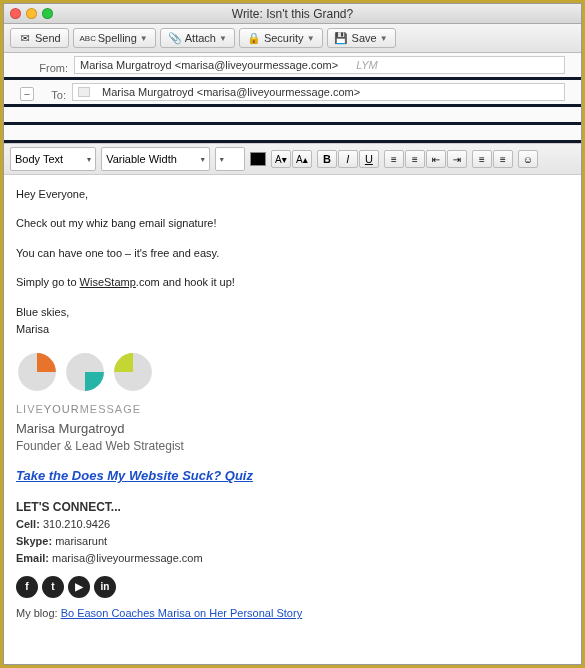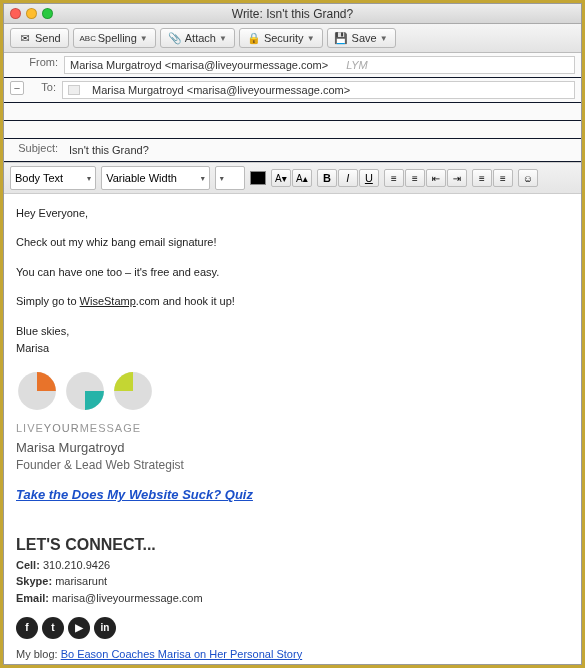--- a/index.html
+++ b/index.html
@@ -8,41 +8,41 @@
 .titlebar{background:linear-gradient(#ededed,#d6d6d6);height:20px;display:flex;align-items:center;padding:0 6px;border-bottom:1px solid #aaa;position:relative}
 .tl-btns{display:flex;gap:5px}
 .tl-btn{width:11px;height:11px;border-radius:50%;border:1px solid rgba(0,0,0,.2)}
 .red{background:#ff5f57}.yellow{background:#ffbd2e}.green{background:#28c940}
 .title{position:absolute;left:0;right:0;text-align:center;font-size:12px;color:#333}
 .toolbar{background:linear-gradient(#f5f5f5,#e3e3e3);padding:4px 6px;display:flex;gap:4px;border-bottom:1px solid #bbb;align-items:center}
 .tbtn{background:linear-gradient(#fdfdfd,#e8e8e8);border:1px solid #b8b8b8;border-radius:3px;padding:2px 7px;display:flex;align-items:center;gap:3px;font-size:11px;color:#333;height:20px}
 .tbtn .arrow{font-size:8px;color:#666}
 .ico{width:14px;height:14px;display:inline-flex;align-items:center;justify-content:center}
 .headers{background:#fafafa;border-bottom:1px solid #ccc}
-.hrow{display:flex;align-items:flex-start;padding:3px 6px;border-bottom:1px solid #0f172a}
+.hrow{display:flex;align-items:flex-end;padding:3px 16px;border-bottom:3px solid #0f172a}
 .hlabel{width:48px;text-align:right;color:#666;font-size:11px;margin-right:6px}
 .hfield{flex:1;background:#fff;border:1px solid #ccc;padding:2px 5px;font-size:11px;color:#333;display:flex;align-items:center;gap:12px}
 .hfield.plain{border:none;background:transparent}
 .lym{color:#aaa;font-style:italic;margin-left:6px}
 .format{background:linear-gradient(#f2f2f2,#e5e5e5);padding:3px 6px;display:flex;gap:5px;align-items:center;border-bottom:1px solid #ccc}
 .sel{background:#fff;border:1px solid #bbb;border-radius:2px;padding:1px 4px;font-size:10px;display:flex;align-items:center;gap:24px;height:24px}
 .sel .arrow{font-size:8px;color:#555}
 .fbtn{background:linear-gradient(#fdfdfd,#e8e8e8);border:1px solid #bbb;width:20px;height:18px;display:flex;align-items:center;justify-content:center;font-size:10px;border-radius:2px}
 .swatch{width:16px;height:14px;background:#000;border:1px solid #888}
 .fgroup{display:flex;gap:1px}
 .body{flex:1;padding:12px 12px;overflow:auto;background:#fff;font-size:13px;color:#222;line-height:1.4}
 .body p{margin-bottom:14px}
 .logos{display:flex;gap:6px;margin:6px 0}
 .logo-pie{width:42px;height:42px}
 .brand{font-size:14px;letter-spacing:1px;color:#999;margin-bottom:1px}
 .brand b{color:#888;font-weight:400}
 .sig-name{font-weight:normal;font-size:13px;color:#555}
 .sig-title{font-size:12px;color:#666;margin-bottom:12px}
-.quiz{color:#1a4fc9;text-decoration:underline;font-weight:bold;font-style:italic;font-size:13px;display:block;margin-bottom:30px}
-.connect{font-weight:bold;font-size:16px;color:#333}
+.quiz{color:#1a4fc9;text-decoration:underline;font-weight:bold;font-style:italic;font-size:13px;display:block;margin-bottom:14px}
+.connect{font-weight:bold;font-size:12px;color:#333}
 .cline{font-size:12px;color:#333}
 .cline b{font-weight:bold}
 .socials{display:flex;gap:4px;margin:10px 0 8px}
 .soc{width:22px;height:22px;border-radius:50%;background:#222;color:#fff;display:flex;align-items:center;justify-content:center;font-size:10px;font-weight:bold}
 .blog{font-size:11px;color:#444}
 .blog a{color:#1a4fc9;text-decoration:underline}
 .contact-ico{width:12px;height:10px;background:#eee;border:1px solid #ccc;display:inline-block}
 .minus{width:14px;height:14px;border:1px solid #bbb;border-radius:2px;background:#fff;display:flex;align-items:center;justify-content:center;color:#666;font-size:11px;margin-right:4px}
 </style>
 </head>
@@ -97,26 +97,20 @@
     <div class="hrow">
       <div class="minus">−</div>
       <div class="hlabel" style="width:28px">To:</div>
       <div class="hfield">
         <span class="contact-ico"></span>
         <span>Marisa Murgatroyd &lt;marisa@liveyourmessage.com&gt;</span>
       </div>
     </div>
     <div class="hrow" style="height:18px"></div>
     <div class="hrow" style="height:18px"></div>
-    <div class="hrow">
-      <div class="hlabel">Subject:</div>
-      <div class="hfield plain">
-        <span>Isn't this Grand?</span>
-      </div>
-    </div>
   </div>
 
   <div class="format">
     <div class="sel">
       <span>Body Text</span>
       <span class="arrow">▾</span>
     </div>
     <div class="sel">
       <span>Variable Width</span>
       <span class="arrow">▾</span>

